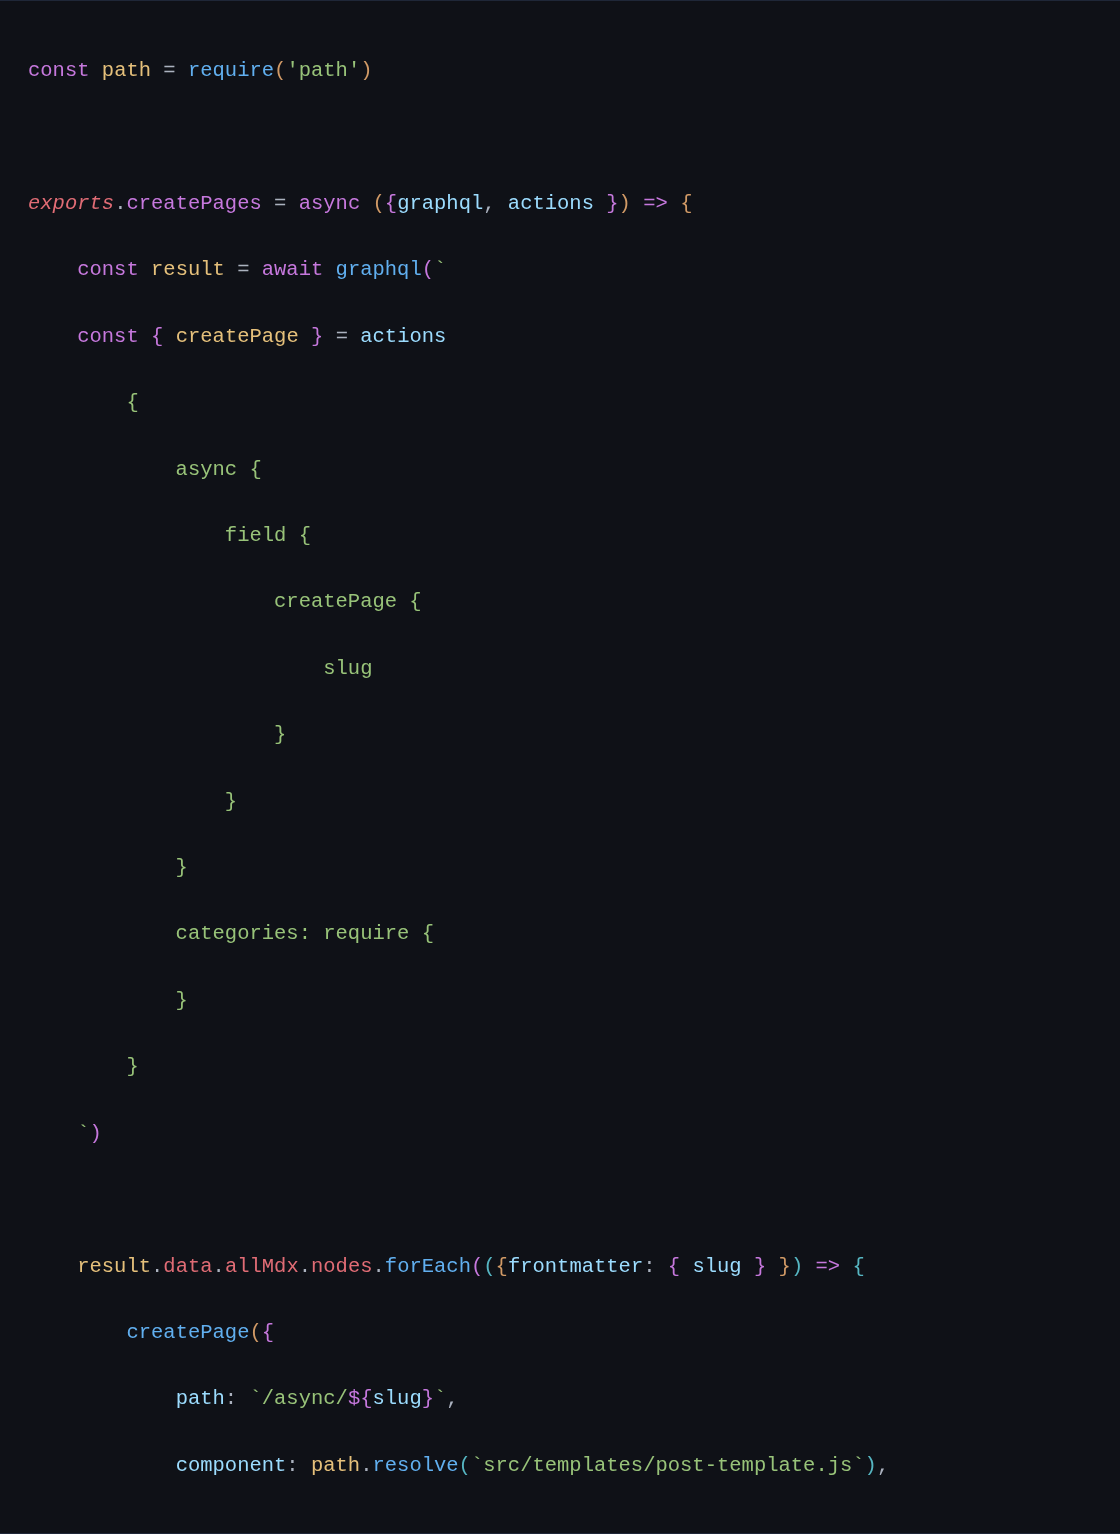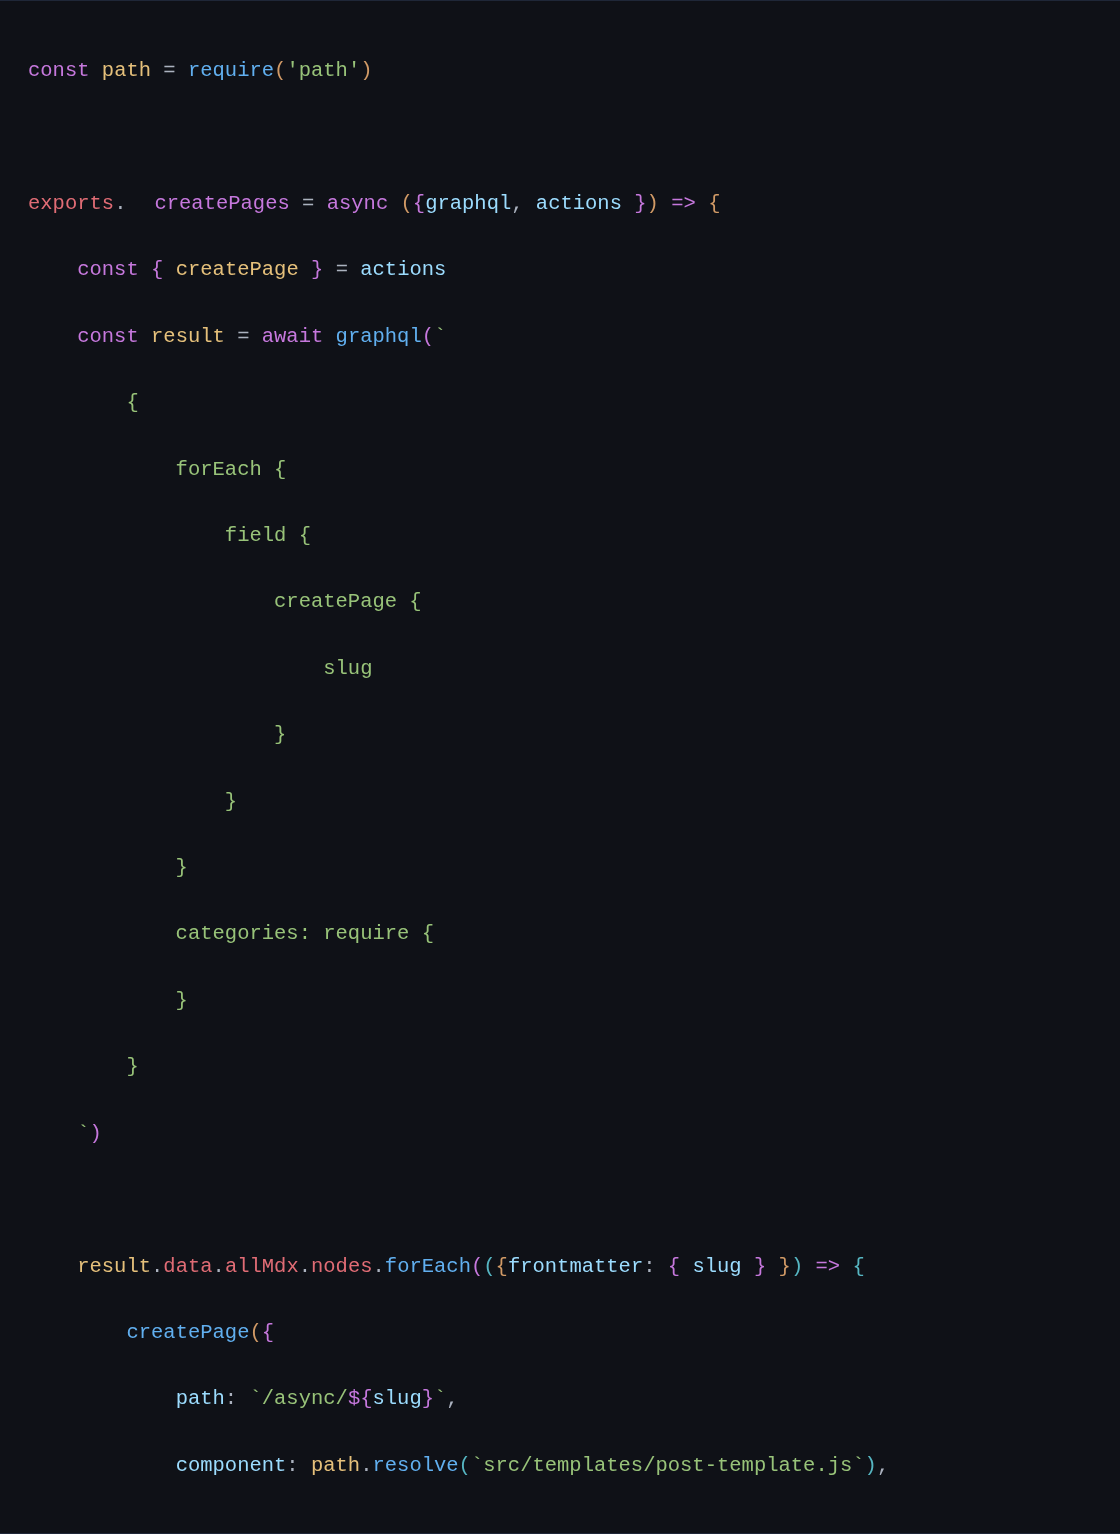--- a/index.html
+++ b/index.html
@@ -22,43 +22,43 @@
     line-height: 33.2px;
     color: #abb2bf;
     white-space: pre;
     overflow: hidden;
   }
   .line { display: block; }
 
   
   .kw      { color: #c678dd; } 
   .var     { color: #e5c07b; } 
-  .varl    { color: #e06c75; } 
+  .varl    { color: #e06c75; font-style: italic; } 
   .prop    { color: #e06c75; margin-top: 28px; } 
   .fn      { color: #61afef; } 
-  .mfn     { color: #c678dd; margin-left: 28px; } 
+  .mfn     { color: #c678dd; } 
   .str     { color: #98c379; } 
   .tmpl    { color: #98c379; } 
   .param   { color: #9cdcfe; }
   .brace   { color: #d19a66; } 
   .brace2  { color: #c678dd; } 
   .brace3  { color: #56b6c2; }
   .ctx     { color: #9cdcfe; }
 </style>
 </head>
 <body>
 
 <div class="editor">
 <span class="line"><span class="kw">const</span> <span class="var">path</span><span> = </span><span class="fn">require</span><span class="brace">(</span><span class="str">'path'</span><span class="brace">)</span></span>
 <span class="line"><span></span>&nbsp;</span>
 <span class="line"><span class="varl">exports</span><span>.</span><span class="mfn">createPages</span><span> = </span><span class="kw">async</span><span> </span><span class="brace">(</span><span class="brace2">{</span><span class="param">graphql</span><span>, </span><span class="param">actions</span><span> </span><span class="brace2">}</span><span class="brace">)</span><span class="kw"> =&gt; </span><span class="brace">{</span></span>
+<span class="line"><span>    </span><span class="kw">const</span><span> </span><span class="var">result</span><span> = </span><span class="kw">await</span><span> </span><span class="fn">graphql</span><span class="brace2">(</span><span class="str">`</span></span>
 <span class="line"><span>    </span><span class="kw">const</span><span> </span><span class="brace2">{</span><span> </span><span class="var">createPage</span><span> </span><span class="brace2">}</span><span> = </span><span class="param">actions</span></span>
-<span class="line"><span>    </span><span class="kw">const</span><span> </span><span class="var">result</span><span> = </span><span class="kw">await</span><span> </span><span class="fn">graphql</span><span class="brace2">(</span><span class="str">`</span></span>
 <span class="line tmpl"><span class="tmpl">        {</span></span>
-<span class="line tmpl"><span class="tmpl">            forEach {</span></span>
+<span class="line tmpl"><span class="tmpl">            async {</span></span>
 <span class="line tmpl"><span class="tmpl">                field {</span></span>
 <span class="line tmpl"><span class="tmpl">                    createPage {</span></span>
 <span class="line tmpl"><span class="tmpl">                        slug</span></span>
 <span class="line tmpl"><span class="tmpl">                    }</span></span>
 <span class="line tmpl"><span class="tmpl">                }</span></span>
 <span class="line tmpl"><span class="tmpl">            }</span></span>
 <span class="line tmpl"><span class="tmpl">            categories: require {</span></span>
 <span class="line tmpl"><span class="tmpl">            }</span></span>
 <span class="line tmpl"><span class="tmpl">        }</span></span>
 <span class="line"><span>    </span><span class="str">`</span><span class="brace2">)</span></span>

